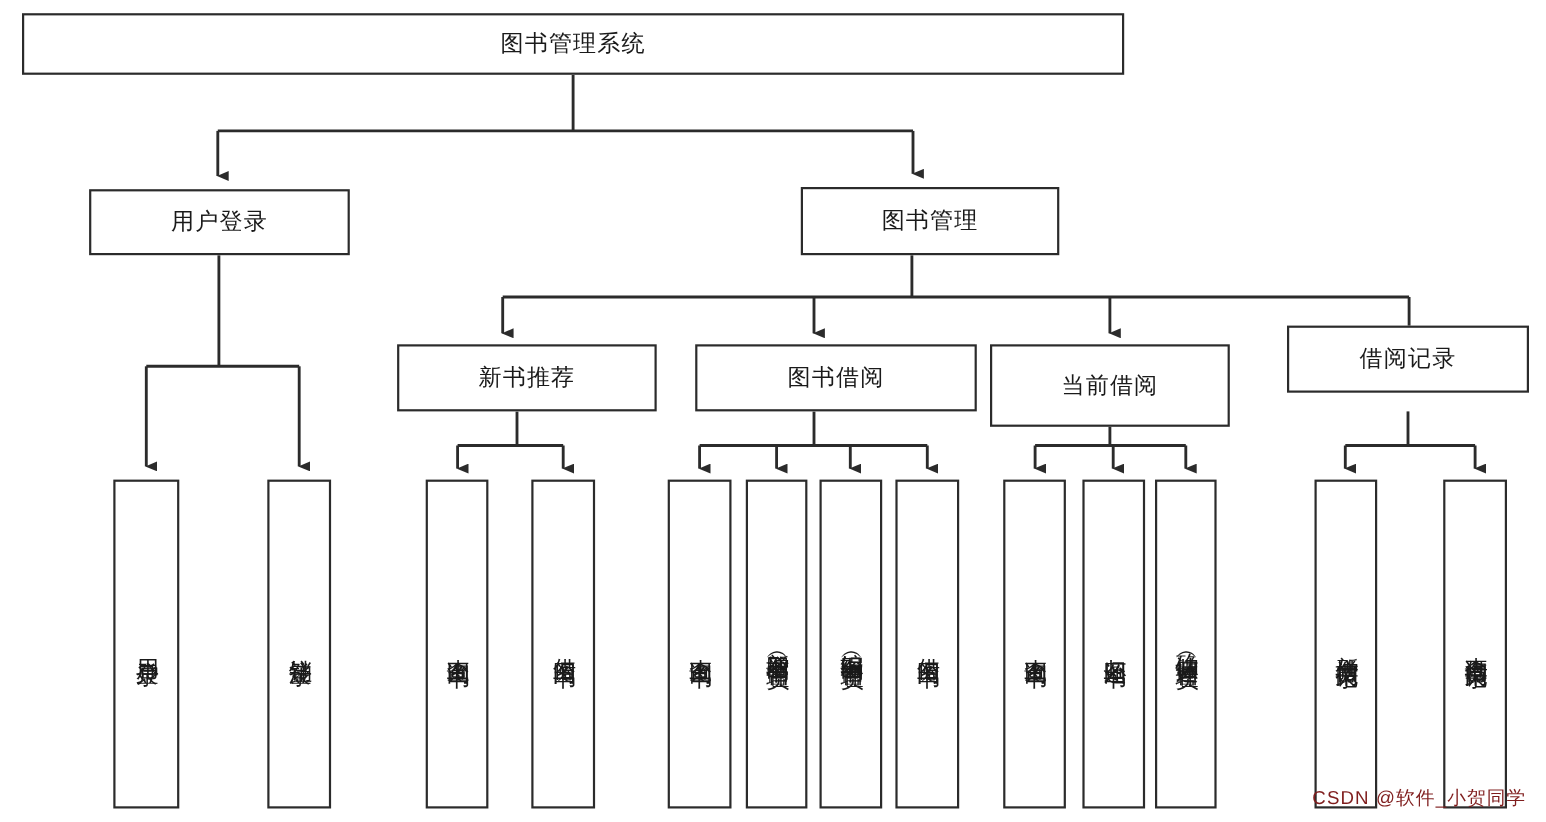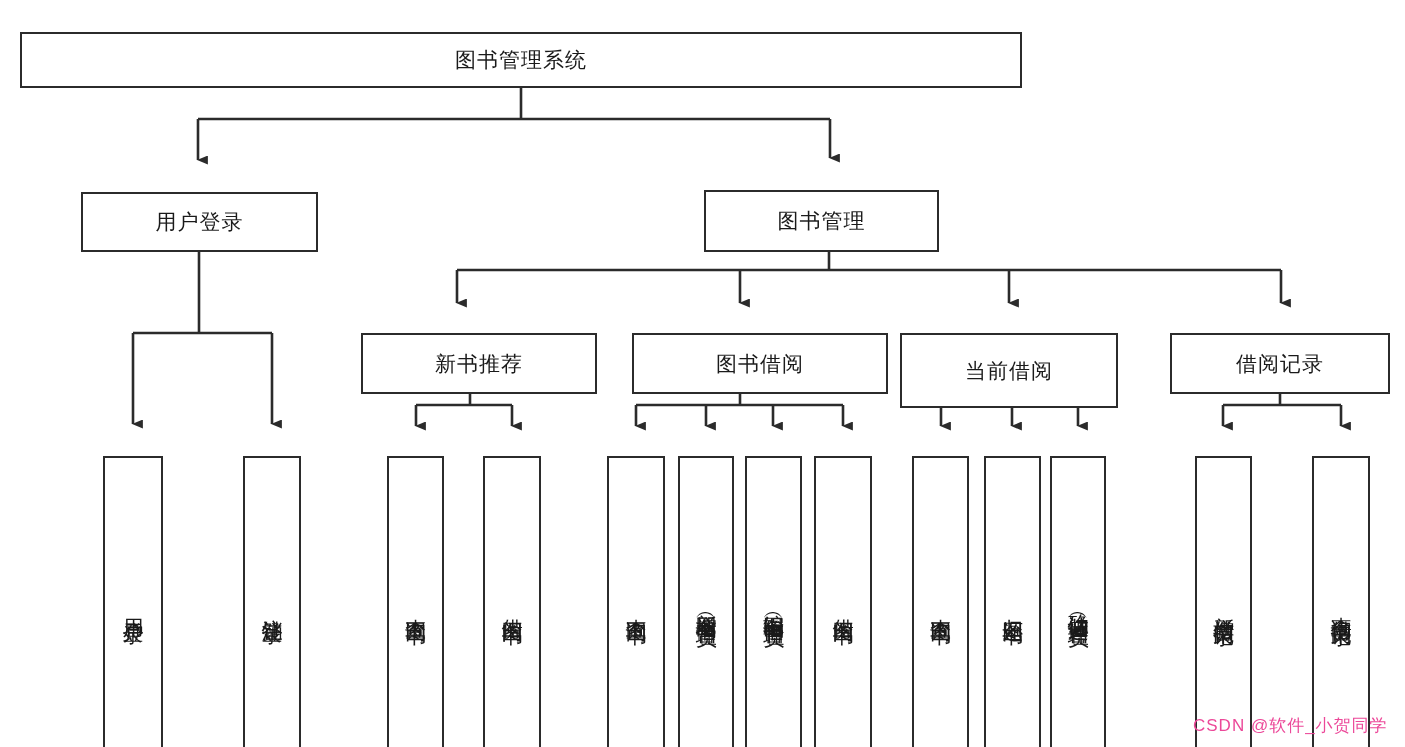--- a/index.html
+++ b/index.html
@@ -27,21 +27,20 @@
   }
   .node {
     position: absolute;
     box-sizing: border-box;
     border: 2px solid #2b2b2b;
     background: #ffffff;
     display: flex;
     align-items: center;
     justify-content: center;
     color: #1a1a1a;
-    margin-top: 20px;
   }
   .node.horiz {
     font-size: 21px;
     letter-spacing: 1px;
     line-height: 1.2;
   }
   .node.vert {
     writing-mode: vertical-rl;
     text-orientation: upright;
     font-size: 21px;
@@ -52,21 +51,21 @@
   }
   .node.vert .label {
     writing-mode: vertical-rl;
     text-orientation: upright;
     display: block;
     max-height: 100%;
   }
   .watermark {
     position: absolute;
     font-size: 17px;
-    color: #ec4899;
+    color: #7f1d1d;
     letter-spacing: 1px;
     white-space: nowrap;
     user-select: none;
   }
 </style>
 </head>
 <body>
 
 <div id="canvas">
 
@@ -120,34 +119,34 @@
     </g>
   </svg>
 
   <div class="node horiz" style="left:20px; top:12px; width:1002px; height:56px;">
     <span>图书管理系统</span>
   </div>
 
   <div class="node horiz" style="left:81px; top:172px; width:237px; height:60px;">
     <span>用户登录</span>
   </div>
-  <div class="node horiz" style="left:704px; top:170px; width:235px; height:62px;">
+  <div class="node horiz" style="left:728px; top:170px; width:235px; height:62px;">
     <span>图书管理</span>
   </div>
 
   <div class="node horiz" style="left:361px; top:313px; width:236px; height:61px;">
     <span>新书推荐</span>
   </div>
   <div class="node horiz" style="left:632px; top:313px; width:256px; height:61px;">
     <span>图书借阅</span>
   </div>
   <div class="node horiz" style="left:900px; top:313px; width:218px; height:75px;">
     <span>当前借阅</span>
   </div>
-  <div class="node horiz" style="left:1170px; top:313px; width:220px; height:61px;text-align:right;">
+  <div class="node horiz" style="left:1170px; top:296px; width:220px; height:61px;text-align:right;">
     <span>借阅记录</span>
   </div>
 
   <div class="node vert" style="left:103px; top:436px; width:60px; height:299px;">
     <span class="label">用户登录</span>
   </div>
   <div class="node vert" style="left:243px; top:436px; width:58px; height:299px;">
     <span class="label">注销登录</span>
   </div>
   <div class="node vert" style="left:387px; top:436px; width:57px; height:299px;">

